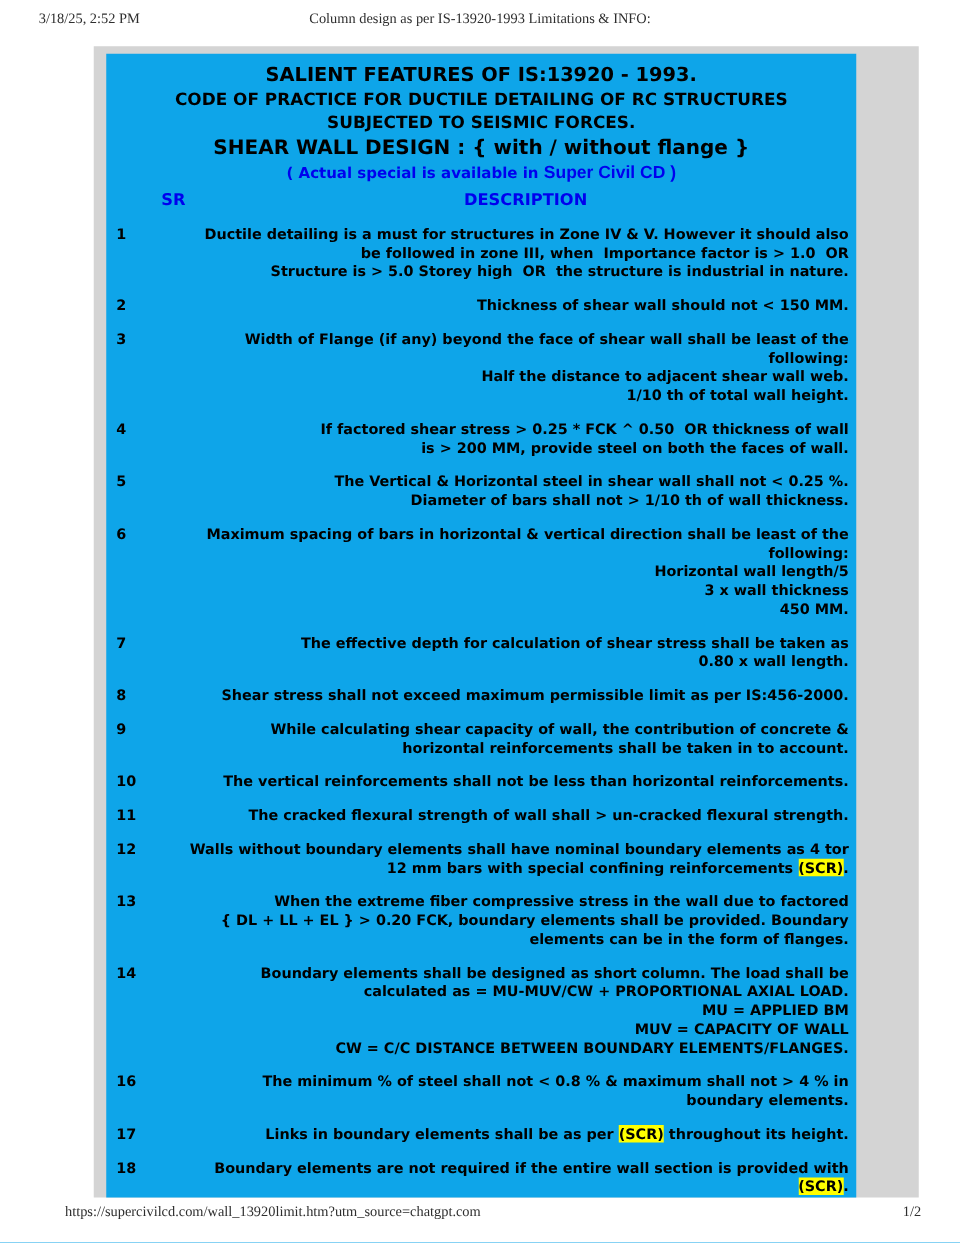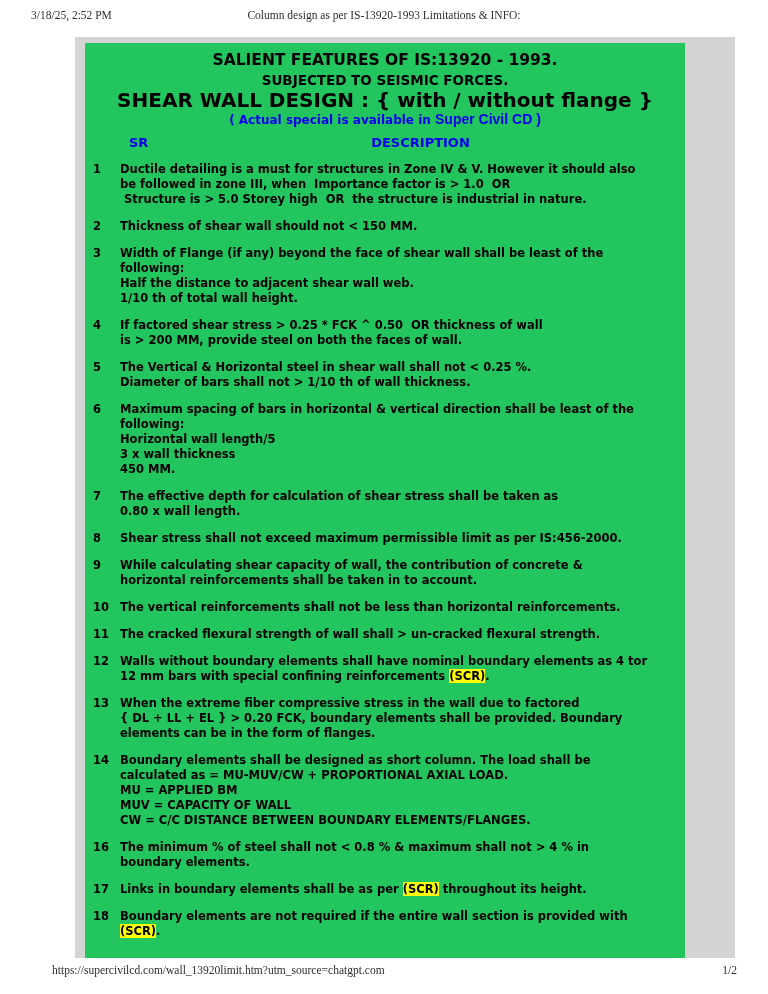--- a/index.html
+++ b/index.html
@@ -26,63 +26,64 @@
 
   
   .outer-bg {
     position:absolute; left:75px; top:37px;
     width:660px; height:921px;
     background:#d4d4d4;
   }
   .panel {
     position:absolute; left:10px; top:6px;
     width:600px; height:915px;
-    background:#22c55e;
+    background:#0ea5e9;
     color:#000;
   }
 
   
   .titles { text-align:center; padding-top:7px; font-weight:bold; }
   .t1 { font-size:15.5px; line-height:21px; }
   .t2 { font-size:13.5px; line-height:18px; }
-  .t3 { font-size:20px;   line-height:22px; }
+  .t3 { font-size:16px;   line-height:22px; }
   .program { font-size:12px; line-height:17px; color:#0000ee; font-weight:bold; }
   .program .brand { font-family:"Liberation Sans", sans-serif; font-size:14px; }
 
   
   .cols-header {
     display:flex; margin-top:6px;
     color:#0000ee; font-weight:bold; font-size:13px; line-height:16px;margin-left:36px;
   }
   .cols-header .sr   { width:35px; padding-left:8px; flex:none; }
   .cols-header .desc { flex:1; text-align:center; }
 
   
   .rows { margin-top:11px; }
   .row {
     display:flex; margin-bottom:12px;
     font-size:11.5px; line-height:15px; font-weight:bold;
   }
   .row .num { width:35px; padding-left:8px; flex:none; }
-  .row .txt { flex:1; white-space:pre-wrap; padding-right:6px; }
+  .row .txt { flex:1; white-space:pre-wrap; padding-right:6px;text-align:right; }
   .hl { background:#ffff00; }
 </style>
 </head>
 <body>
 
 <div class="print-header">
   <span class="ph-date">3/18/25, 2:52 PM</span>
   <span class="ph-title">Column design as per IS-13920-1993 Limitations &amp; INFO:</span>
 </div>
 
 <div class="outer-bg">
   <div class="panel">
 
     <div class="titles">
       <div class="t1">SALIENT FEATURES OF IS:13920 - 1993.</div>
+      <div class="t2">CODE OF PRACTICE FOR DUCTILE DETAILING OF RC STRUCTURES</div>
       <div class="t2">SUBJECTED TO SEISMIC FORCES.</div>
       <div class="t3">SHEAR WALL DESIGN : { with / without flange }</div>
       <div class="program"><span>( Actual special is available in </span><span class="brand">Super Civil CD</span><span class="brand"> )</span></div>
     </div>
 
     <div class="cols-header">
       <div class="sr">SR</div>
       <div class="desc">DESCRIPTION</div>
     </div>
 

